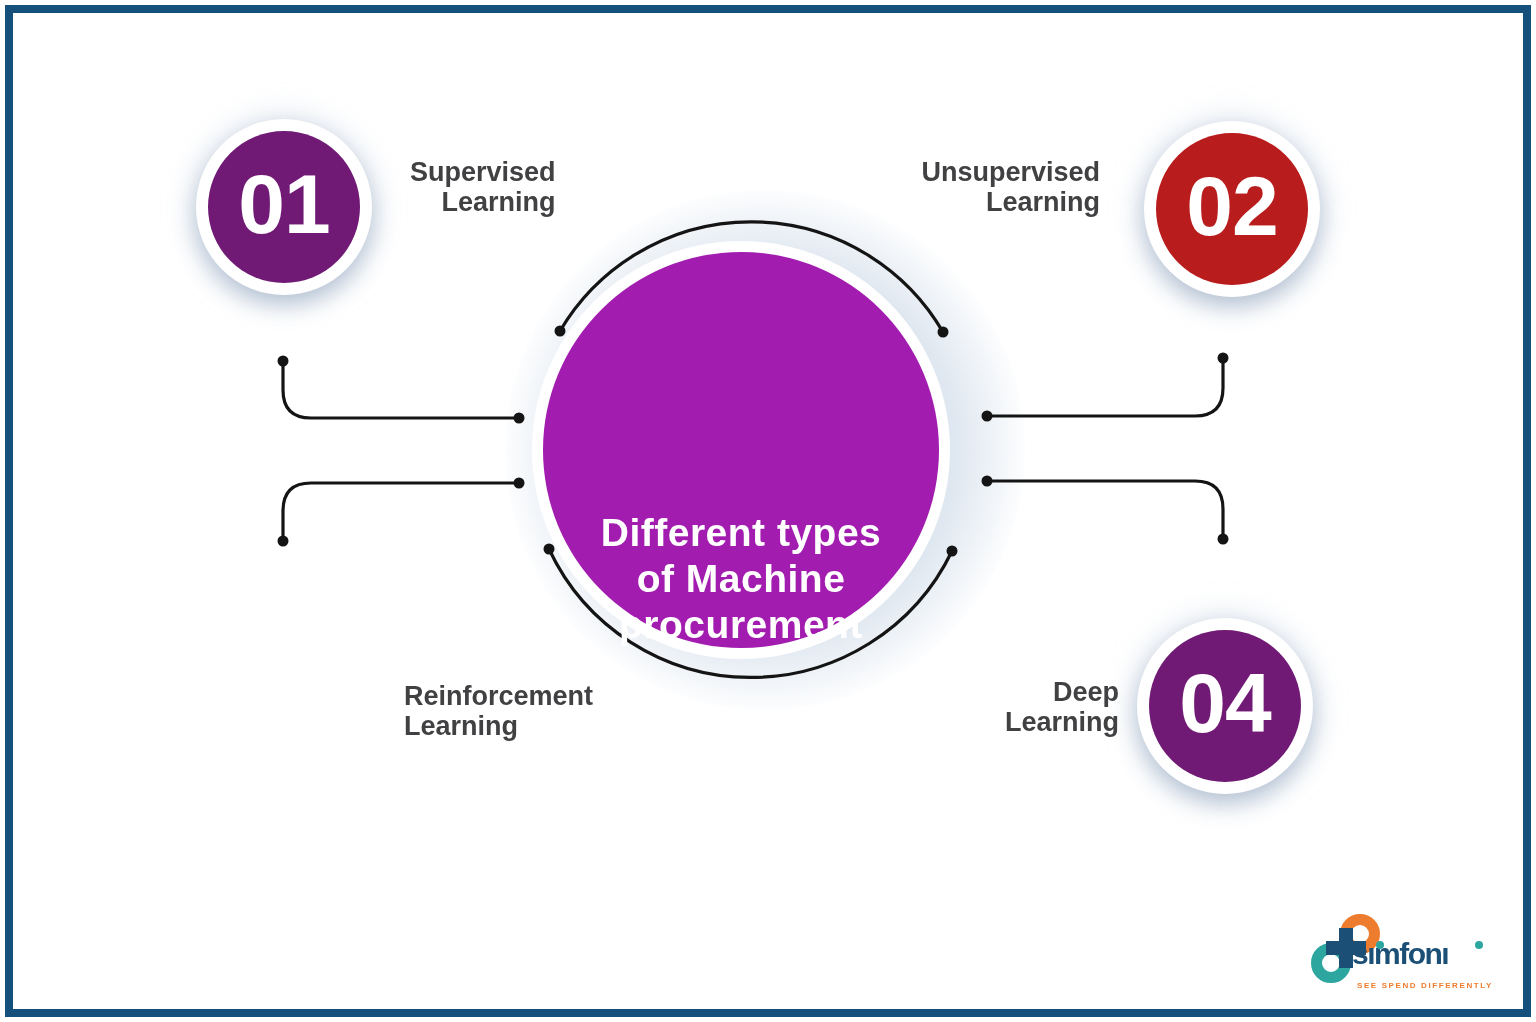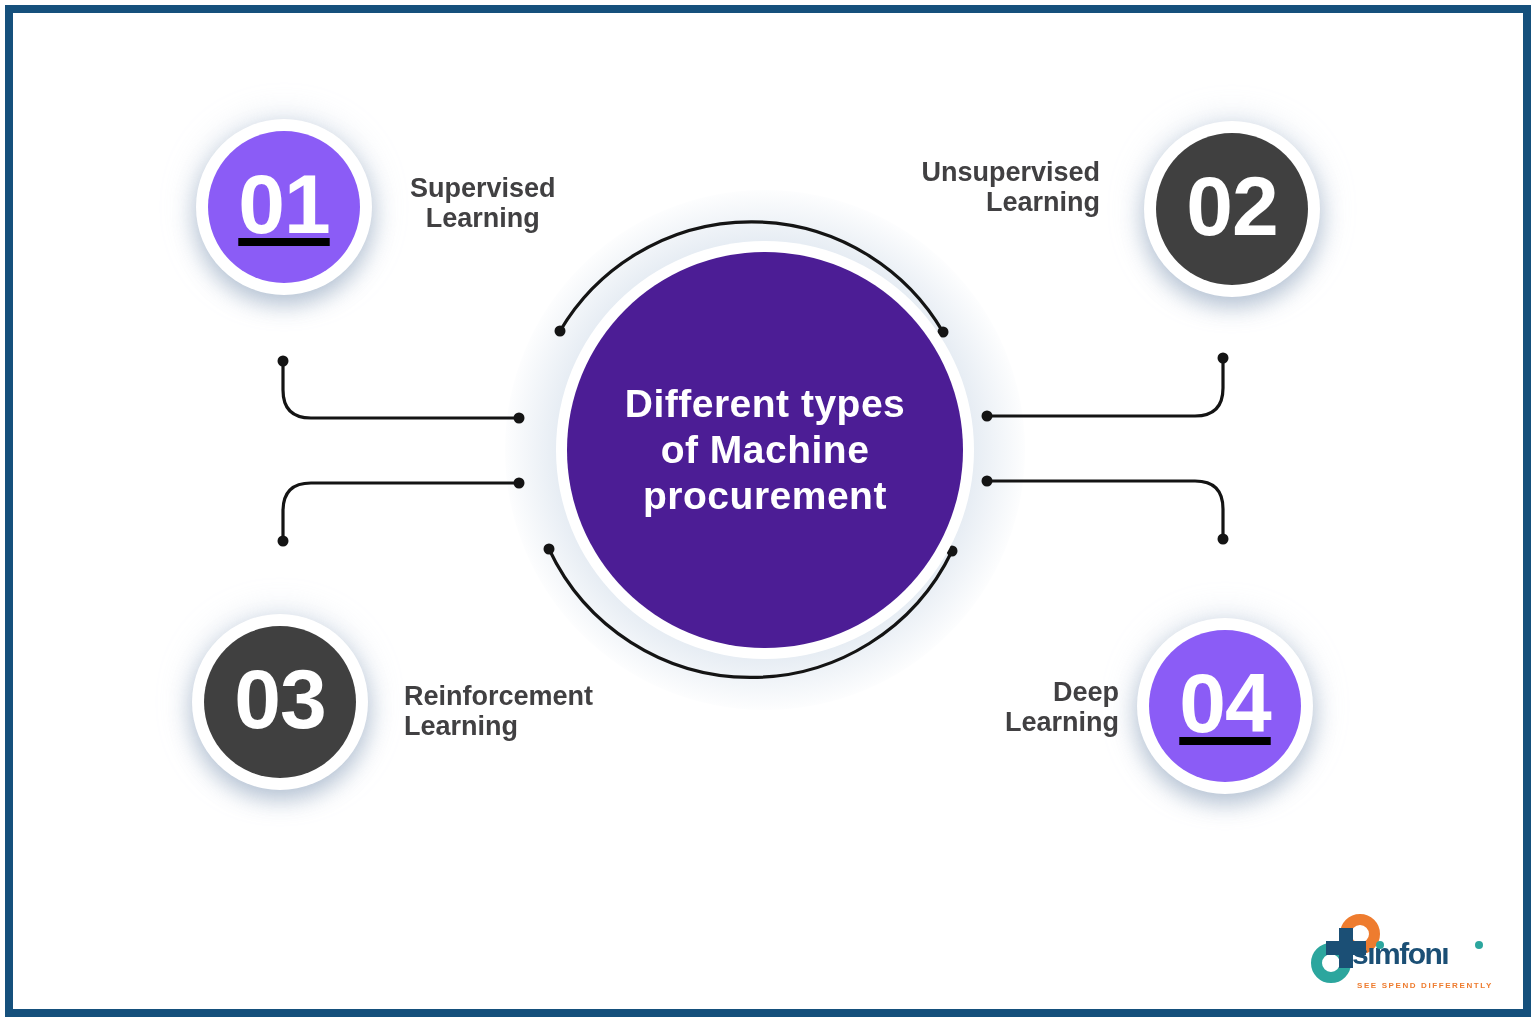--- a/index.html
+++ b/index.html
@@ -9,55 +9,55 @@
   }
   .frame{position:absolute;inset:5px;border:8px solid #15507c;pointer-events:none;z-index:6;}
 
   
   .halo{
     position:absolute;left:505px;top:190px;width:520px;height:520px;border-radius:50%;
     background:radial-gradient(circle,#dbe4ee 0%,#dfe7f0 52%,rgba(223,231,240,0) 72%);
     z-index:1;
   }
   .center-circle{
-    position:absolute;left:567px;top:252px;width:396px;height:396px;border-radius:50%;
-    background:#4c1d95;box-shadow:0 0 0 11px #ffffff;z-index:3;
-    display:flex;flex-direction:column;align-items:center;justify-content:center;
+    position:absolute;left:543px;top:252px;width:396px;height:396px;border-radius:50%;
+    background:#a21caf;box-shadow:0 0 0 11px #ffffff;z-index:3;
+    display:flex;flex-direction:column;align-items:center;justify-content:flex-end;
   }
   .center-circle .line{
     color:#ffffff;font-weight:bold;font-size:39px;line-height:46px;text-align:center;
     letter-spacing:0.5px;white-space:nowrap;
   }
 
   
   .lines-layer{position:absolute;left:0;top:0;width:1536px;height:1022px;z-index:2;pointer-events:none;}
 
   
   .num-outer{
     position:absolute;width:176px;height:176px;border-radius:50%;background:#ffffff;
     box-shadow:0 10px 22px rgba(116,140,170,0.45), 0 0 34px rgba(176,192,214,0.40);
     display:flex;align-items:center;justify-content:center;z-index:3;
   }
   .num-inner{
     width:152px;height:152px;border-radius:50%;display:flex;align-items:center;justify-content:center;
   }
-  .num-inner.orange{background:#8b5cf6;text-decoration:underline;}
-  .num-inner.navy{background:#404040;}
+  .num-inner.orange{background:#701a75;}
+  .num-inner.navy{background:#b91c1c;}
   .num-text{color:#ffffff;font-weight:bold;font-size:84px;letter-spacing:-1px;line-height:1;padding-bottom:6px;}
   .pos-01{left:196px;top:119px;}
   .pos-02{left:1144px;top:121px;}
   .pos-03{left:192px;top:614px;}
   .pos-04{left:1137px;top:618px;}
 
   
   .label{
     position:absolute;color:#414042;font-weight:bold;font-size:27px;line-height:30px;z-index:4;
   }
   .label.right{text-align:right;}
-  .lbl-01{left:410px;top:157px;text-align:center;margin-top:16px;}
+  .lbl-01{left:410px;top:157px;text-align:right;}
   .lbl-02{right:436px;top:157px;}
   .lbl-03{left:404px;top:681px;text-align:left;}
   .lbl-04{right:417px;top:677px;}
 
   
   .logo{position:absolute;left:1305px;top:905px;width:210px;height:100px;z-index:5;}
   .logo-mark{position:absolute;left:3px;top:5px;}
   .wordmark{
     position:absolute;left:47px;top:34px;color:#1b4f75;font-weight:bold;font-size:30px;
     letter-spacing:-1.5px;line-height:1;white-space:nowrap;
@@ -112,25 +112,20 @@
   <div class="num-outer pos-01">
     <div class="num-inner orange">
       <span class="num-text">01</span>
     </div>
   </div>
   <div class="num-outer pos-02">
     <div class="num-inner navy">
       <span class="num-text">02</span>
     </div>
   </div>
-  <div class="num-outer pos-03">
-    <div class="num-inner navy">
-      <span class="num-text">03</span>
-    </div>
-  </div>
   <div class="num-outer pos-04">
     <div class="num-inner orange">
       <span class="num-text">04</span>
     </div>
   </div>
 
   <div class="label lbl-01">
     <div>Supervised</div>
     <div>Learning</div>
   </div>

